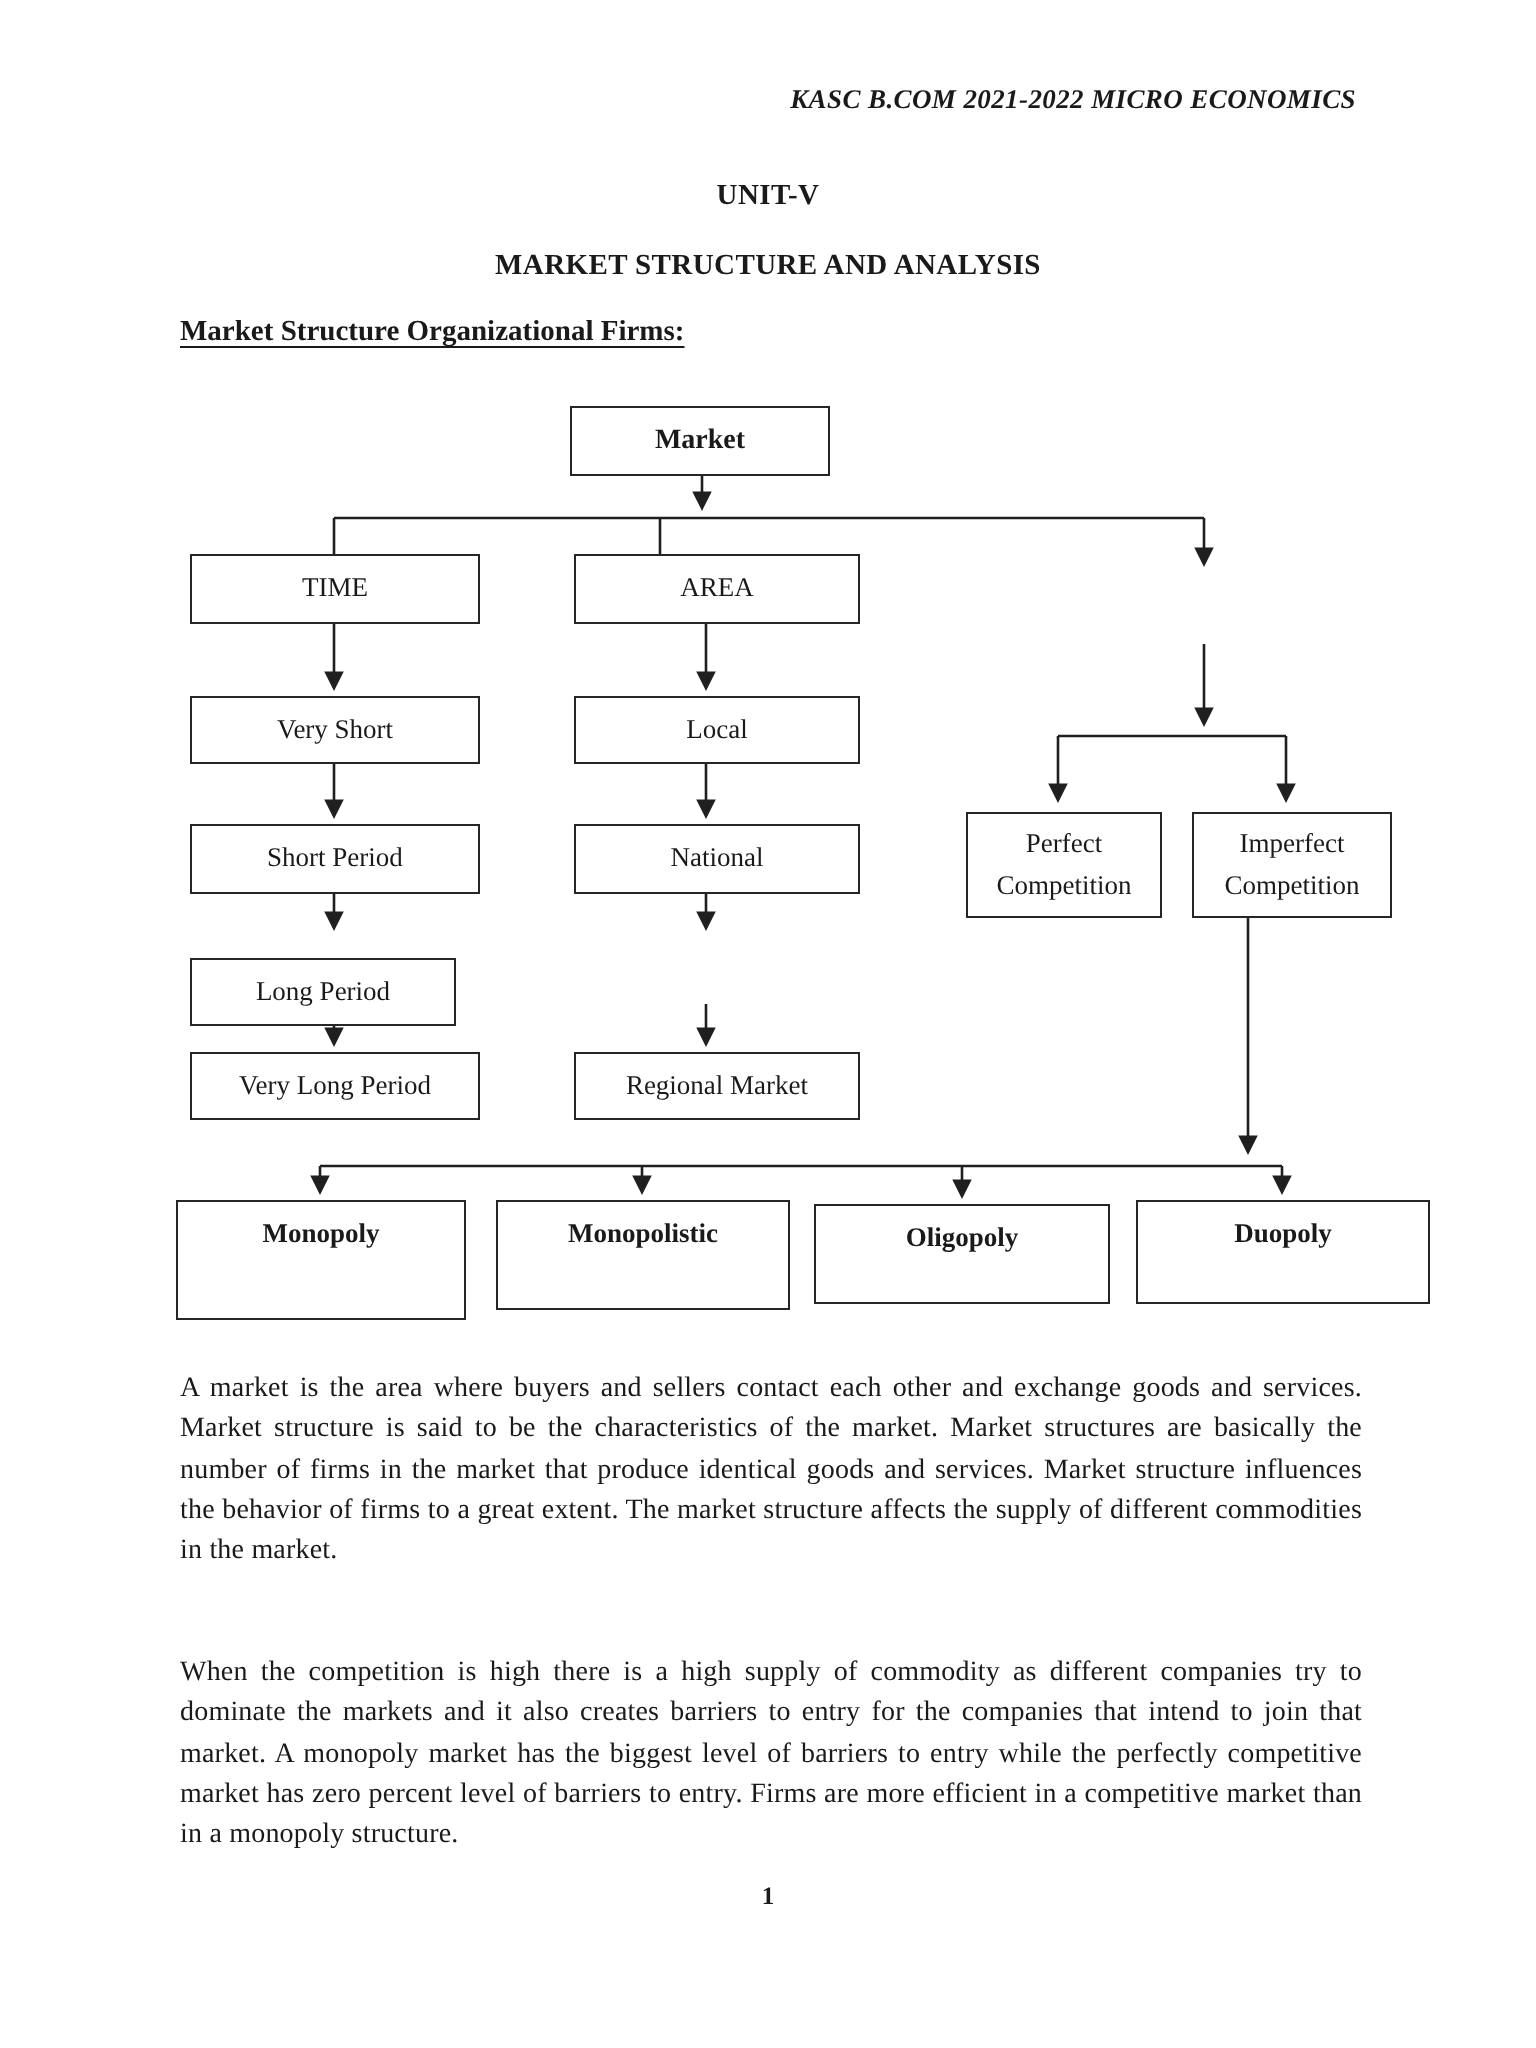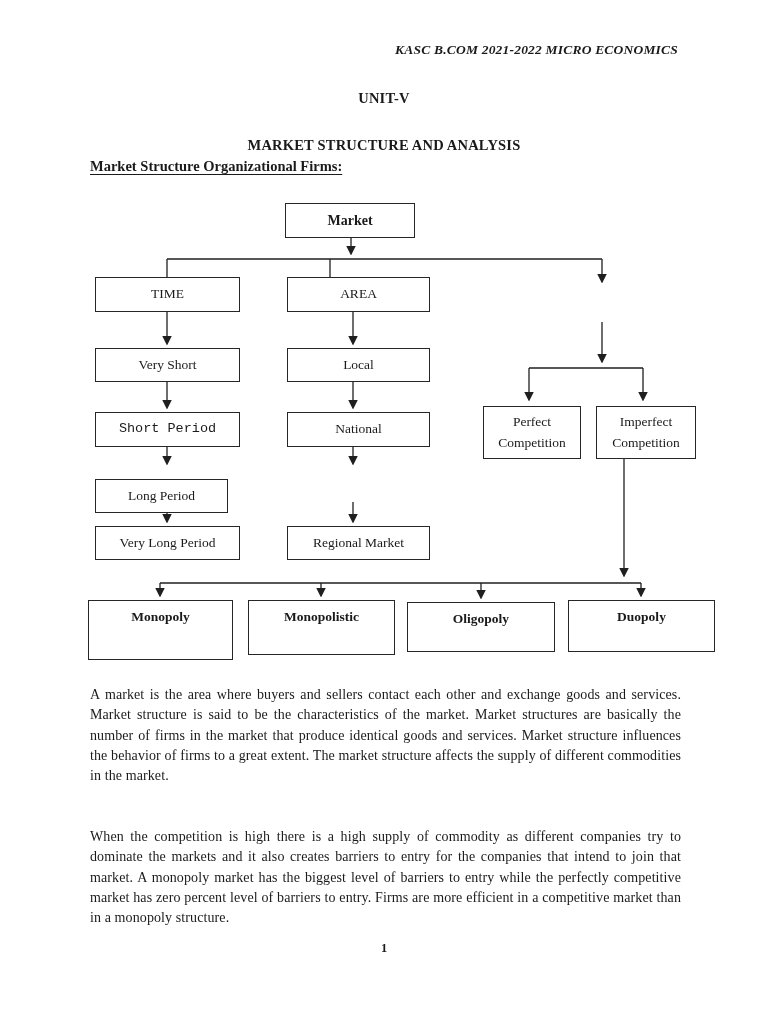--- a/index.html
+++ b/index.html
@@ -31,21 +31,21 @@
   }
   .title-center {
     left: 0;
     width: 768px;
     text-align: center;
     font-size: 14.5px;
     font-weight: bold;
     letter-spacing: 0.2px;
   }
   .unit-title { top: 90px; }
-  .main-title { top: 137px; }
+  .main-title { top: 125px; }
   .chart-heading {
     top: 158px;
     left: 90px;
     font-size: 14.5px;
     font-weight: bold;
     text-decoration: underline;
     text-underline-offset: 3px;
   }
 
   .connectors {
@@ -143,21 +143,21 @@
       <path d="M641,583 V595" marker-end="url(#arrow)"></path>
     </g>
   </svg>
 
   <div class="node bold" style="left:285px; top:203px; width:130px; height:35px;">Market</div>
 
   <div class="node" style="left:95px; top:277px; width:145px; height:35px;">TIME</div>
   <div class="node" style="left:287px; top:277px; width:143px; height:35px;">AREA</div>
 
   <div class="node" style="left:95px; top:348px; width:145px; height:34px;">Very Short</div>
-  <div class="node" style="left:95px; top:412px; width:145px; height:35px;font-family:Liberation Mono, monospace;">Short Period</div>
+  <div class="node" style="left:95px; top:412px; width:145px; height:35px;">Short Period</div>
   <div class="node" style="left:95px; top:479px; width:133px; height:34px;">Long Period</div>
   <div class="node" style="left:95px; top:526px; width:145px; height:34px;">Very Long Period</div>
 
   <div class="node" style="left:287px; top:348px; width:143px; height:34px;">Local</div>
   <div class="node" style="left:287px; top:412px; width:143px; height:35px;">National</div>
   <div class="node" style="left:287px; top:526px; width:143px; height:34px;">Regional Market</div>
 
   <div class="node two-line" style="left:483px; top:406px; width:98px; height:53px;">Perfect Competition</div>
   <div class="node two-line" style="left:596px; top:406px; width:100px; height:53px;">Imperfect Competition</div>
 

